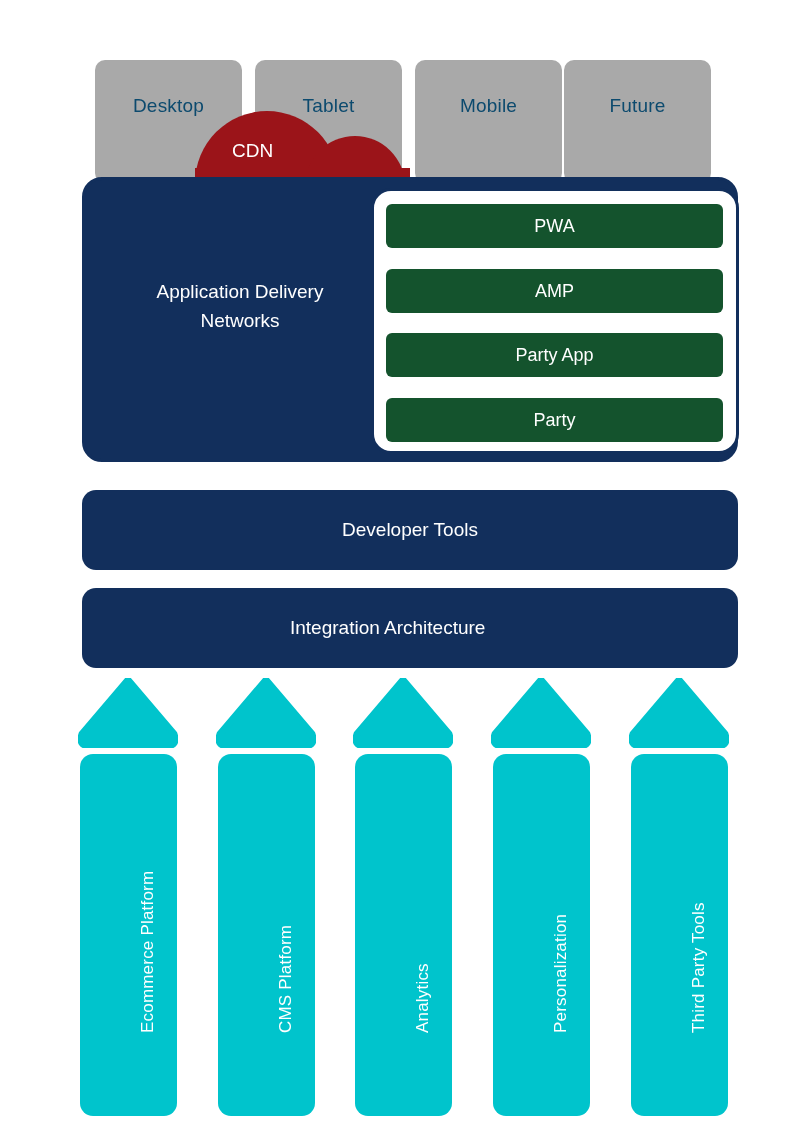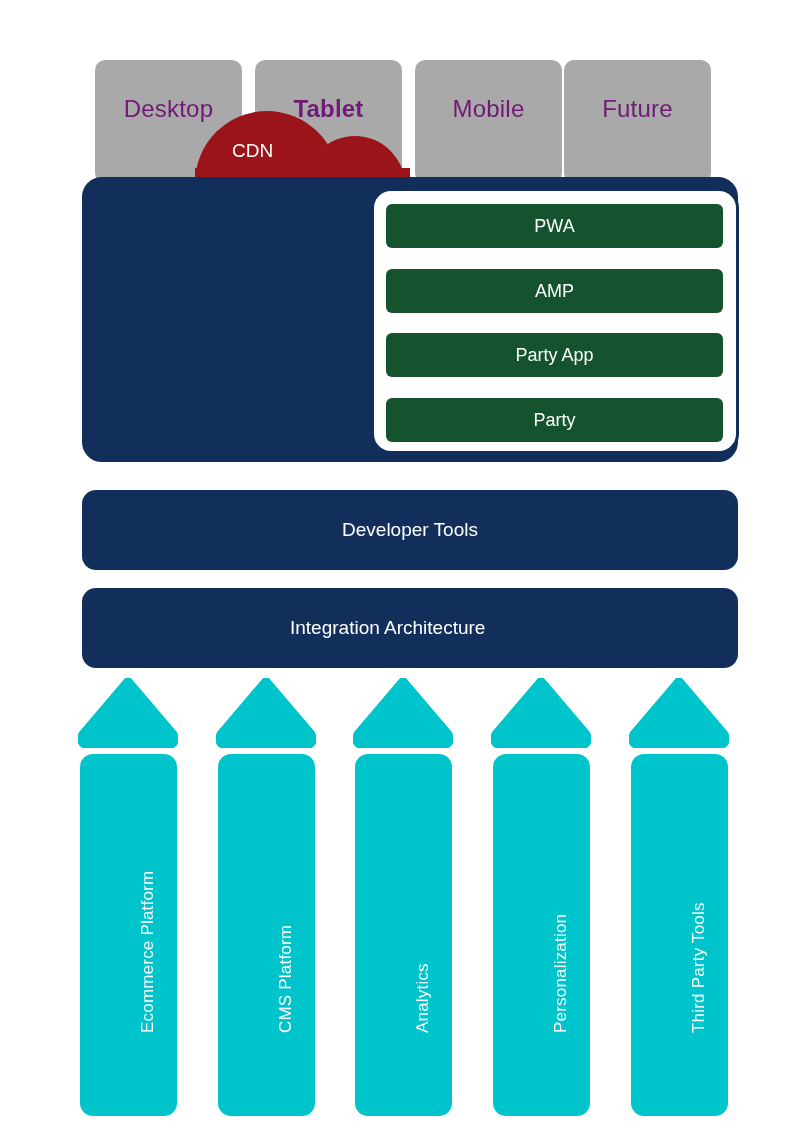--- a/index.html
+++ b/index.html
@@ -19,22 +19,22 @@
     left: 0; top: 0;
     width: 800px;
     height: 1132px;
   }
 
   
   .device-box {
     position: absolute;
     background: #a9a9a9;
     border-radius: 10px;
-    color: #701a75;
-    font-size: 24px;
+    color: #0c4a6e;
+    font-size: 19px;
     display: flex;
     align-items: flex-start;
     justify-content: center;
     padding-top: 35px;
     box-sizing: border-box;
     letter-spacing: .2px;
   }
 
   
   .cloud-wrap {
@@ -164,41 +164,45 @@
 </style>
 </head>
 <body>
 
 <div id="stage">
 
   <div id="devices">
       <div class="device-box" style="left: 95px; top: 60px; width: 147px; height: 123px;">
         <span>Desktop</span>
       </div>
-      <div class="device-box" style="left: 255px; top: 60px; width: 147px; height: 123px; font-weight: bold;">
+      <div class="device-box" style="left: 255px; top: 60px; width: 147px; height: 123px;">
         <span>Tablet</span>
       </div>
       <div class="device-box" style="left: 415px; top: 60px; width: 147px; height: 123px;">
         <span>Mobile</span>
       </div>
       <div class="device-box" style="left: 564px; top: 60px; width: 147px; height: 123px;">
         <span>Future</span>
       </div>
     </div>
 
   <div class="cloud-wrap">
     <svg width="215" height="78" viewBox="0 0 215 78" xmlns="http://www.w3.org/2000/svg">
       <circle cx="72" cy="75" r="72" fill="#9b1419"></circle>
       <circle cx="160" cy="78" r="50" fill="#9b1419"></circle>
       <rect x="0" y="60" width="215" height="18" fill="#9b1419"></rect>
     </svg>
   </div>
   <div class="cloud-label">CDN</div>
 
   <div class="adn-panel"></div>
+  <div class="adn-label">
+    <span>Application Delivery</span><br>
+    <span>Networks</span>
+  </div>
 
   <div class="channel-card"></div>
   <div id="channels">
       <div class="channel-pill" style="top: 204px;">
         <span>PWA</span>
       </div>
       <div class="channel-pill" style="top: 269px;">
         <span>AMP</span>
       </div>
       <div class="channel-pill" style="top: 333px;">

